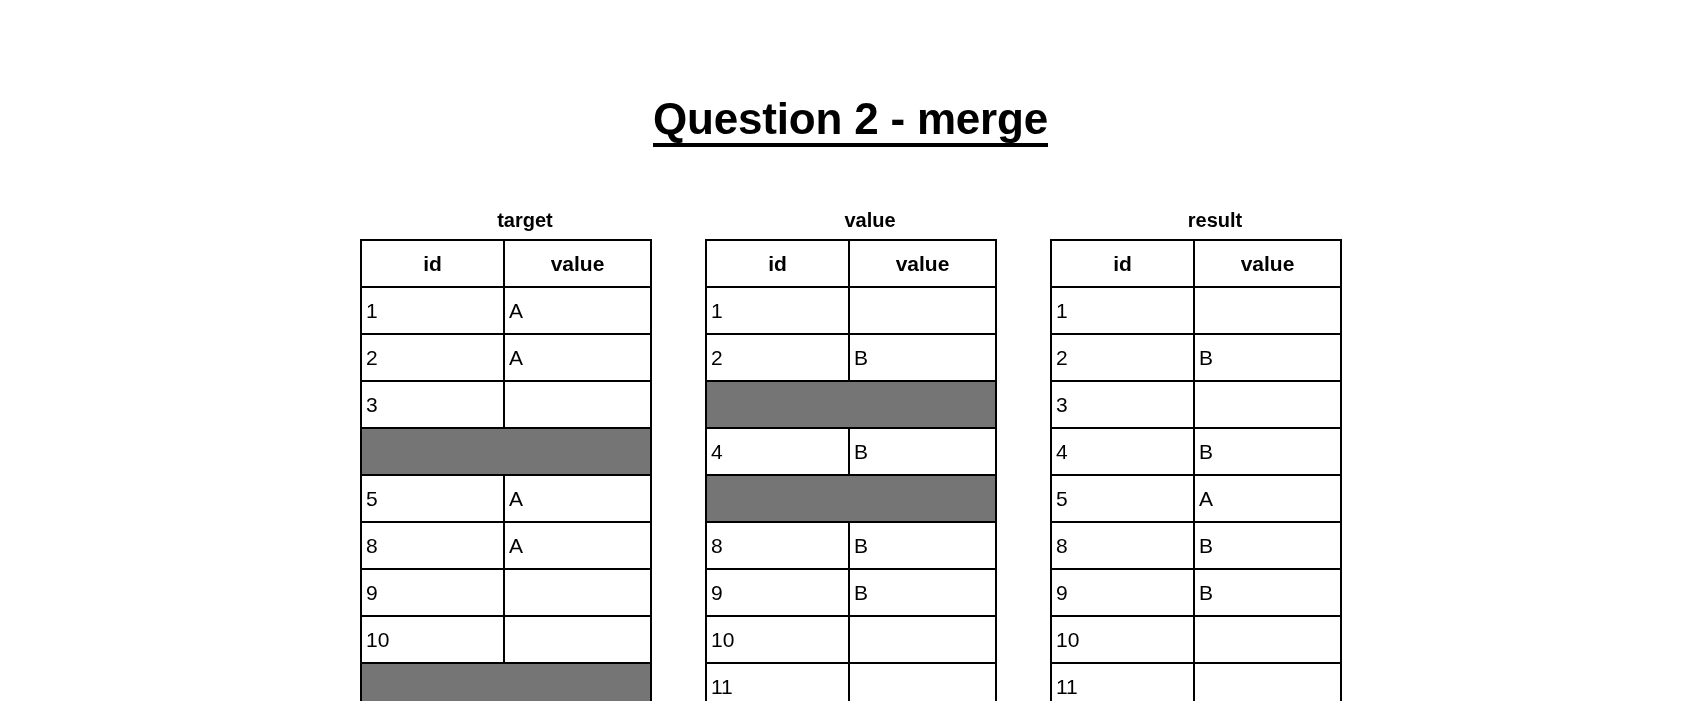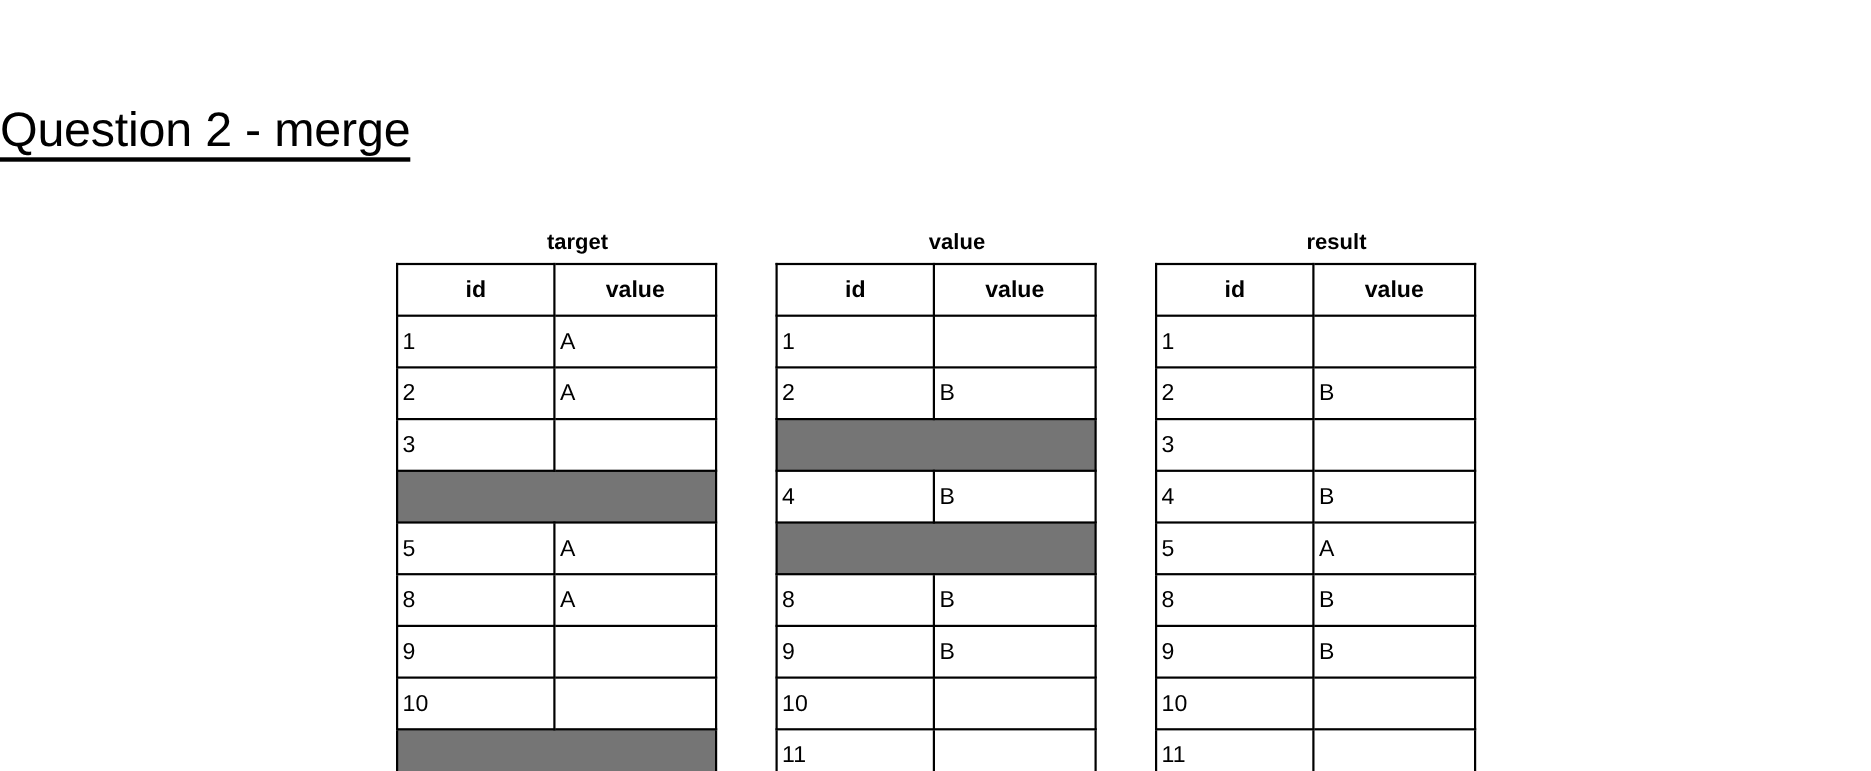--- a/index.html
+++ b/index.html
@@ -23,23 +23,23 @@
     width: 1701px;
     height: 701px;
   }
 
   
   #title {
     position: absolute;
     left: 0;
     top: 96px;
     width: 1701px;
-    text-align: left;
+    text-align: center;
     font-size: 44px;
-    font-weight: normal;
+    font-weight: bold;
     letter-spacing: -0.2px;
     line-height: 1.05;
     white-space: nowrap;
   }
   #title .title-text {
     display: inline-block;
     border-bottom: 4px solid #000;
     padding-bottom: 1px;
   }
 

